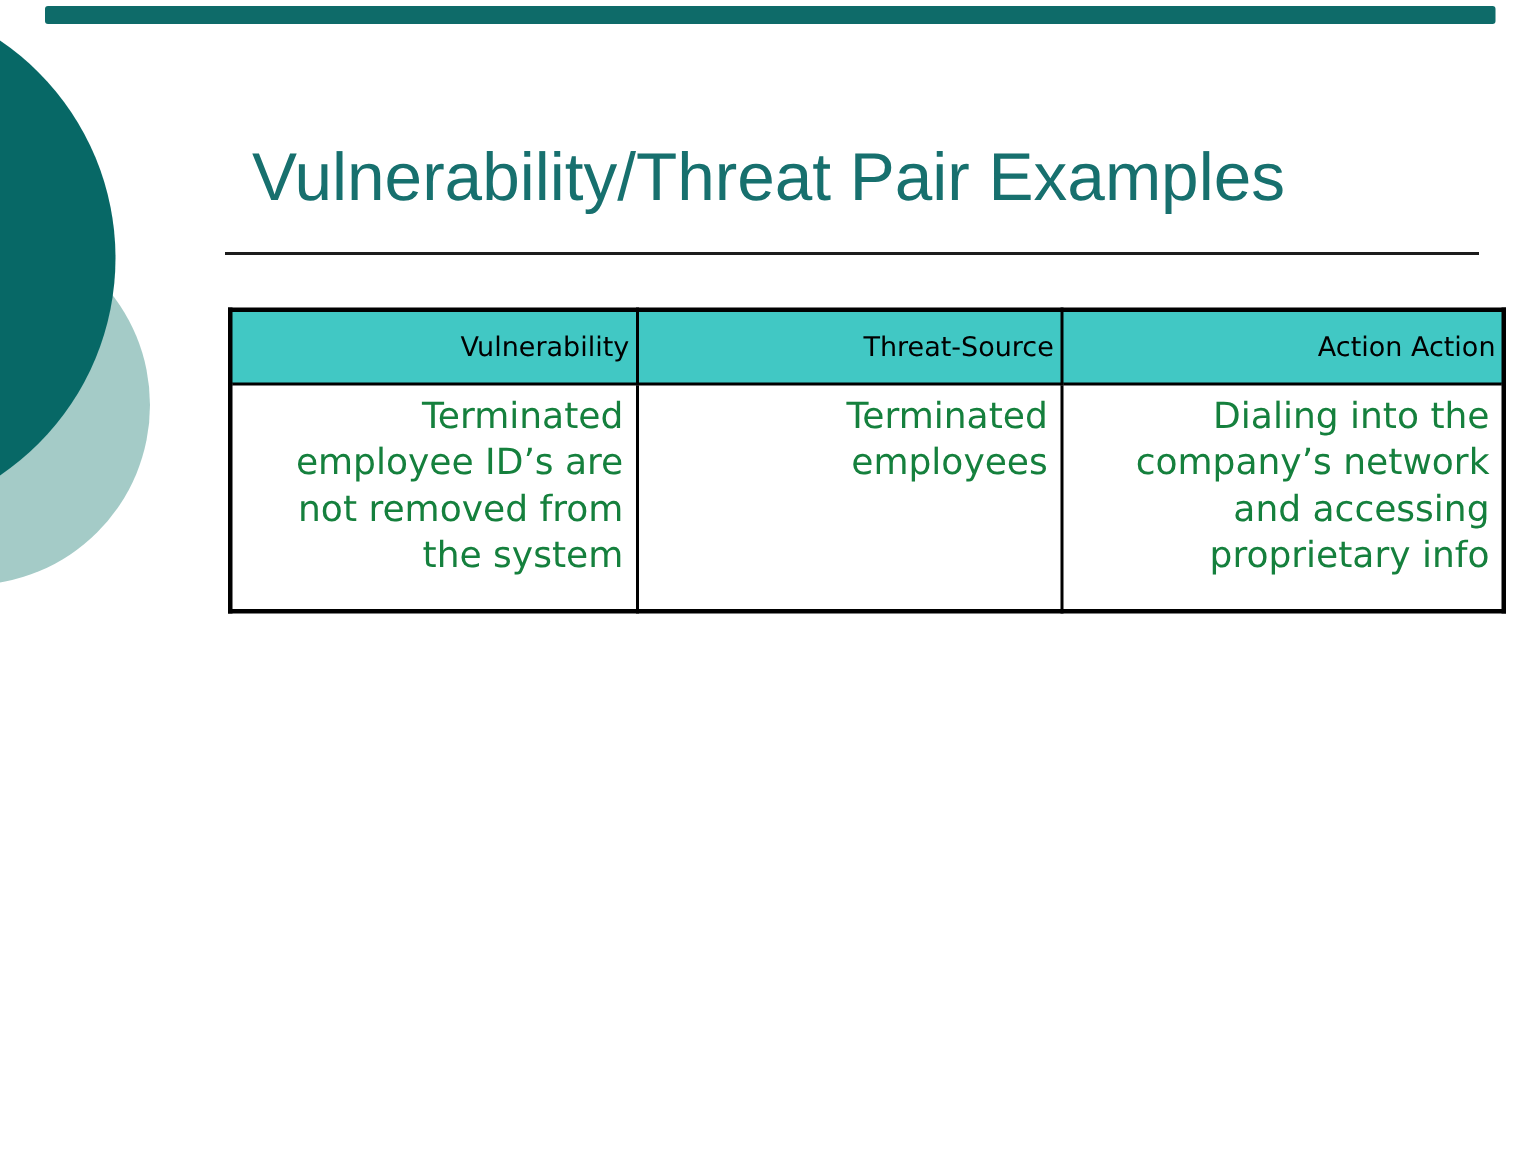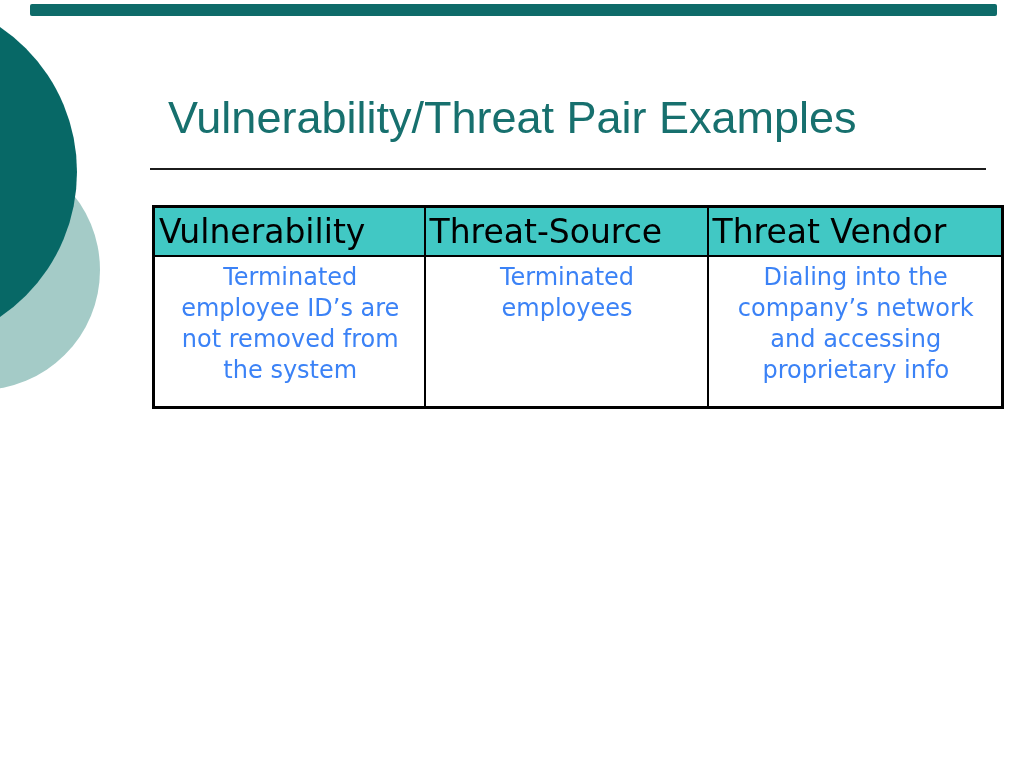--- a/index.html
+++ b/index.html
@@ -65,33 +65,33 @@
   }
   table.vt-table, table.vt-table th, table.vt-table td {
     border: 2px solid #000000;
   }
   table.vt-table { border-width: 3px; }
   th.vt-header {
     height: 47px;
     background: var(--header-bg, #41c8c4);
     font-family: "DejaVu Sans", sans-serif;
     font-weight: 400;
-    font-size: 33px;
+    font-size: 18px;
     color: #000000;
-    text-align: left;
+    text-align: right;
     vertical-align: middle;
     padding: 0 4px;
   }
   td.vt-cell {
     vertical-align: top;
-    text-align: center;
+    text-align: right;
     padding: 5px 8px 20px 10px;
     font-size: 24px;
     line-height: 31px;
-    color: #3b82f6;
+    color: #15803d;
     white-space: pre-line;
     overflow: hidden;
   }
   tr.row-1 { height: 145px; }
   tr.row-2 { height: 159px; }
   tr.row-3 { height: 164px; }
   col.c1 { width: 271px; }
   col.c2 { width: 283px; }
   col.c3 { width: 295px; }
 </style>
@@ -109,21 +109,21 @@
   <table class="vt-table">
     <colgroup>
       <col class="c1">
         <col class="c2">
         <col class="c3">
     </colgroup>
     <thead>
       <tr>
         <th class="vt-header">Vulnerability</th>
         <th class="vt-header">Threat-Source</th>
-        <th class="vt-header">Threat Vendor</th>
+        <th class="vt-header">Action Action</th>
       </tr>
     </thead>
     <tbody>
       <tr class="row-1">
         <td class="vt-cell">Terminated
 employee ID’s are
 not removed from
 the system</td>
         <td class="vt-cell">Terminated
 employees</td>

